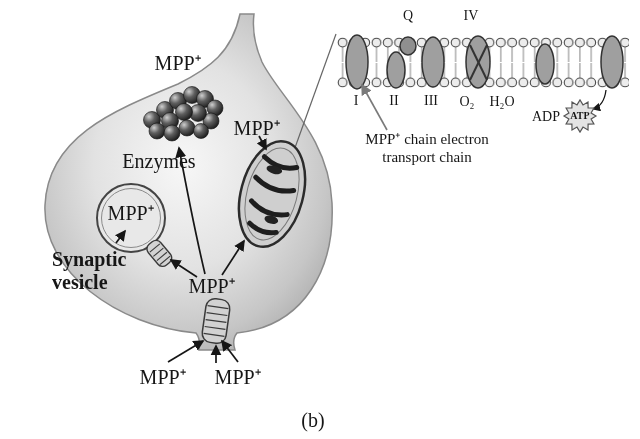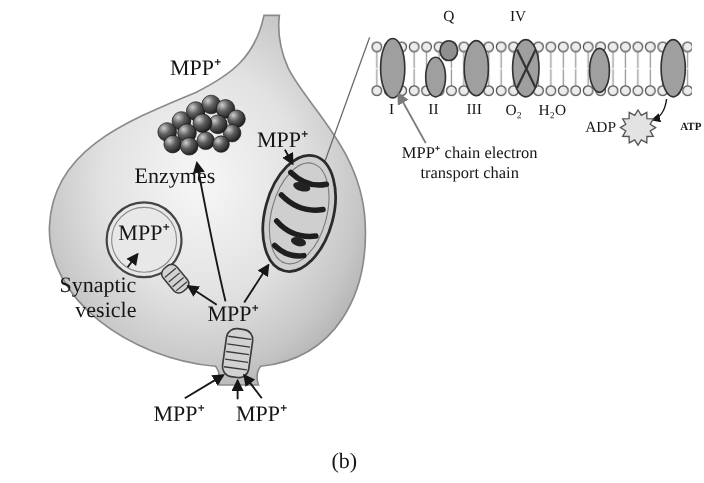--- a/index.html
+++ b/index.html
@@ -6,22 +6,22 @@
   .fig{
     position:relative;width:640px;height:439px;background:#ffffff;
     font-family:"Liberation Serif", serif;color:#161616;overflow:hidden;
   }
   .fig svg{position:absolute;left:0;top:0;}
   .lbl{
     position:absolute;transform:translate(-50%,-50%);
     font-size:20px;line-height:1.15;white-space:nowrap;color:#161616;
   }
   .lbl.sm{font-size:14px;}
-  .lbl.tiny{font-size:10px;font-weight:bold;margin-left:48px;}
-  .lbl.wrap{white-space:normal;text-align:right;}
+  .lbl.tiny{font-size:10px;font-weight:bold;}
+  .lbl.wrap{white-space:normal;text-align:left;font-weight:bold;}
   .lbl.note{font-size:15px;}
 </style>
 </head>
 <body>
 
 <div class="fig">
 
   <svg width="640" height="439" viewBox="0 0 640 439">
     <defs>
       <radialGradient id="termGrad" cx="48%" cy="45%" r="62%">

